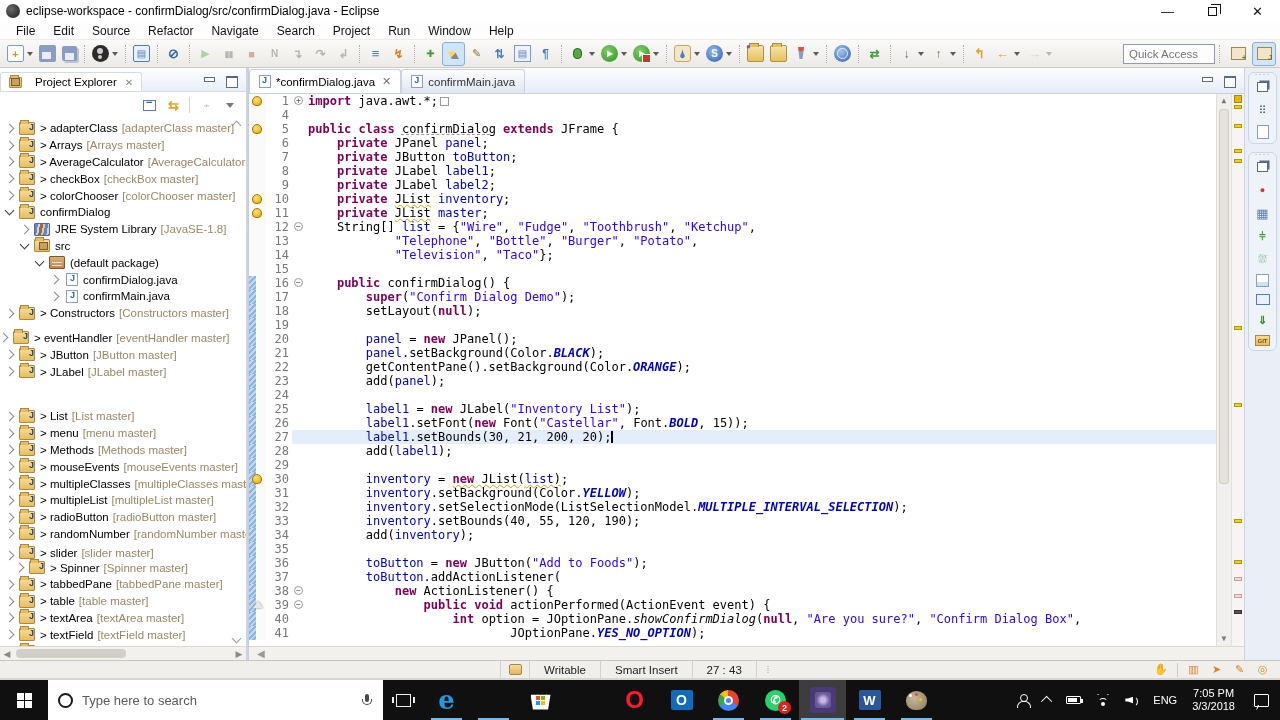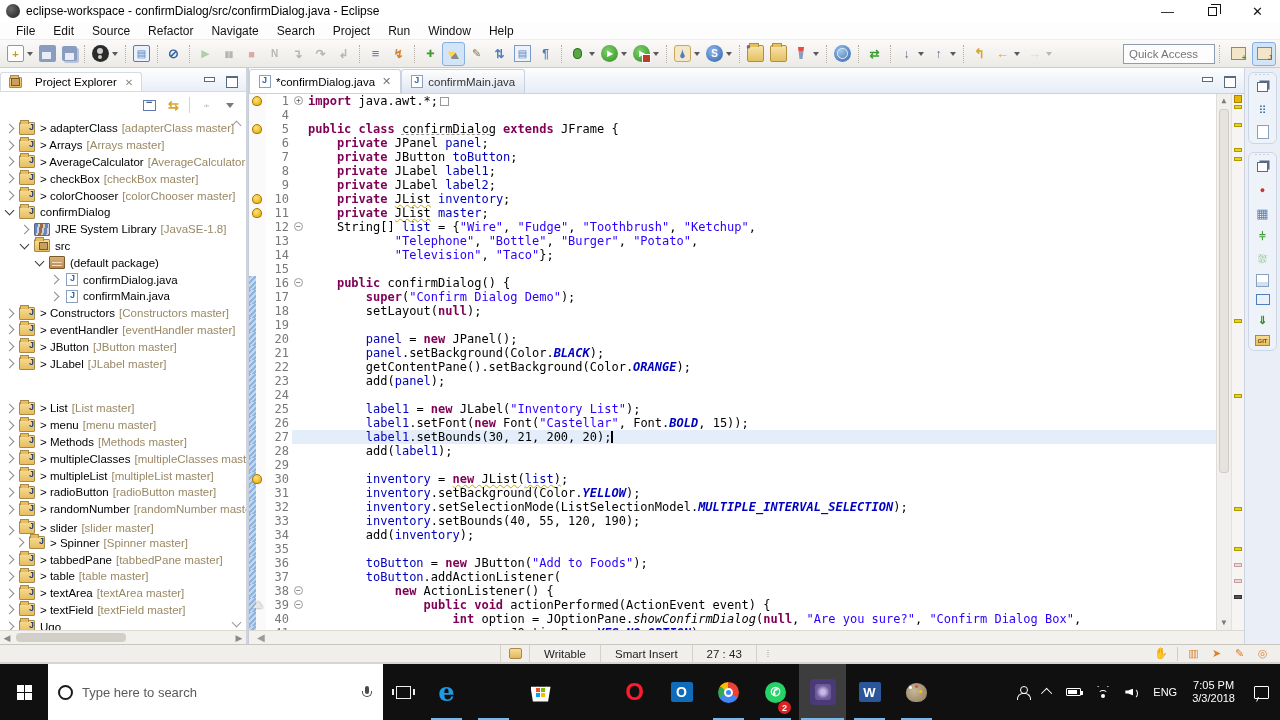--- a/index.html
+++ b/index.html
@@ -200,21 +200,21 @@
   .sb-spacer { width:500px; flex:none; }
   .sb-icon { width:30px; display:flex; justify-content:center; border-left:1px solid #d5d2cc; border-right:1px solid #d5d2cc; align-self:stretch; align-items:center; }
   .sb-icon .glyph { width:13px; height:11px; background:linear-gradient(#f7dc96,#e0b860); border:1px solid #a8894a; border-radius:2px; }
   .sb-cell { padding:0 14px; align-self:stretch; display:flex; align-items:center; border-right:1px solid #d5d2cc; }
   .sb-dots { color:#9a9a9a; letter-spacing:1px; padding:0 10px; font-size:9px; }
   .sb-right { margin-left:auto; display:flex; align-items:center; gap:8px; padding-right:10px; }
   .sbr { width:15px; height:14px; display:flex; align-items:center; justify-content:center; font-size:11px; color:#d9822b; }
   .sbr-sep { width:1px; height:14px; background:#cfccc6; }
 
   
-  .taskbar { height:56px; background:#101010; display:flex; align-items:stretch; flex:none; }
+  .taskbar { height:40px; background:#101010; display:flex; align-items:stretch; flex:none; }
   .start { width:48px; display:flex; align-items:center; justify-content:center; flex:none; }
   .winflag { width:15px; height:15px; display:grid; grid-template-columns:7px 7px; grid-template-rows:7px 7px; gap:1px; }
   .winflag i { background:#fff; }
   .searchbox { width:335px; background:#fff; display:flex; align-items:center; padding:0 10px; gap:9px; flex:none; }
   .cortana-ring { width:15px; height:15px; border:2px solid #1a1a1a; border-radius:50%; flex:none; }
   .search-text { color:#5a5a5a; font-size:13px; flex:1 1 auto; }
   .mic { width:9px; height:13px; position:relative; flex:none; margin-right:2px; }
   .mic:before { content:""; position:absolute; left:2.5px; top:0; width:4px; height:8px; background:#4a4a4a; border-radius:2px; }
   .mic:after { content:""; position:absolute; left:0; top:5px; width:8px; height:5px; border:1px solid #4a4a4a; border-top:none; border-radius:0 0 5px 5px; }
   .taskview { width:40px; display:flex; align-items:center; justify-content:center; flex:none; }
@@ -530,21 +530,21 @@
             <span class="arr col"></span>
             <span class="ti ti-jfile"></span>
             <span class="tname">confirmMain.java</span>
           </div>
           <div class="trow" style="padding-left: 6px;">
             <span class="arr col"></span>
             <span class="ti ti-project"></span>
             <span class="tname">&gt; Constructors</span>
             <span class="tdec">[Constructors master]</span>
           </div>
-          <div class="trow" style="padding-left: 6px;">
+          <div class="trow" style=" margin-top: 8px;">
             <span class="arr col"></span>
             <span class="ti ti-project"></span>
             <span class="tname">&gt; eventHandler</span>
             <span class="tdec">[eventHandler master]</span>
           </div>
           <div class="trow" style="padding-left: 6px;">
             <span class="arr col"></span>
             <span class="ti ti-project"></span>
             <span class="tname">&gt; JButton</span>
             <span class="tdec">[JButton master]</span>
@@ -565,20 +565,26 @@
             <span class="arr col"></span>
             <span class="ti ti-project"></span>
             <span class="tname">&gt; menu</span>
             <span class="tdec">[menu master]</span>
           </div>
           <div class="trow" style="padding-left: 6px;">
             <span class="arr col"></span>
             <span class="ti ti-project"></span>
             <span class="tname">&gt; Methods</span>
             <span class="tdec">[Methods master]</span>
+          </div>
+          <div class="trow" style="padding-left: 6px;">
+            <span class="arr col"></span>
+            <span class="ti ti-project"></span>
+            <span class="tname">&gt; mouseEvents</span>
+            <span class="tdec">[mouseEvents master]</span>
           </div>
           <div class="trow" style="padding-left: 6px;">
             <span class="arr col"></span>
             <span class="ti ti-project"></span>
             <span class="tname">&gt; multipleClasses</span>
             <span class="tdec">[multipleClasses master]</span>
           </div>
           <div class="trow" style="padding-left: 6px;">
             <span class="arr col"></span>
             <span class="ti ti-project"></span>

